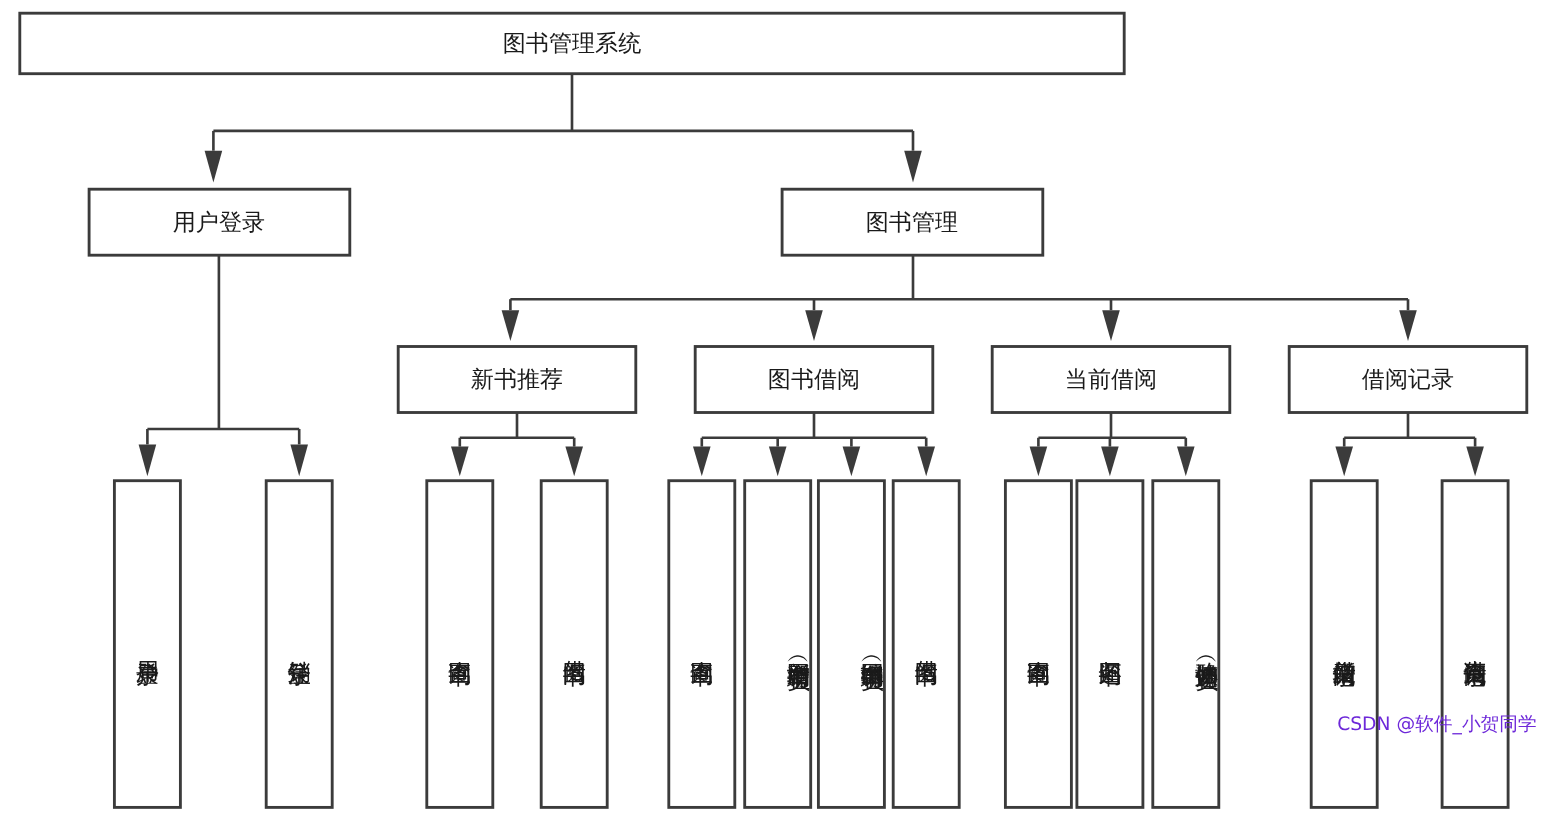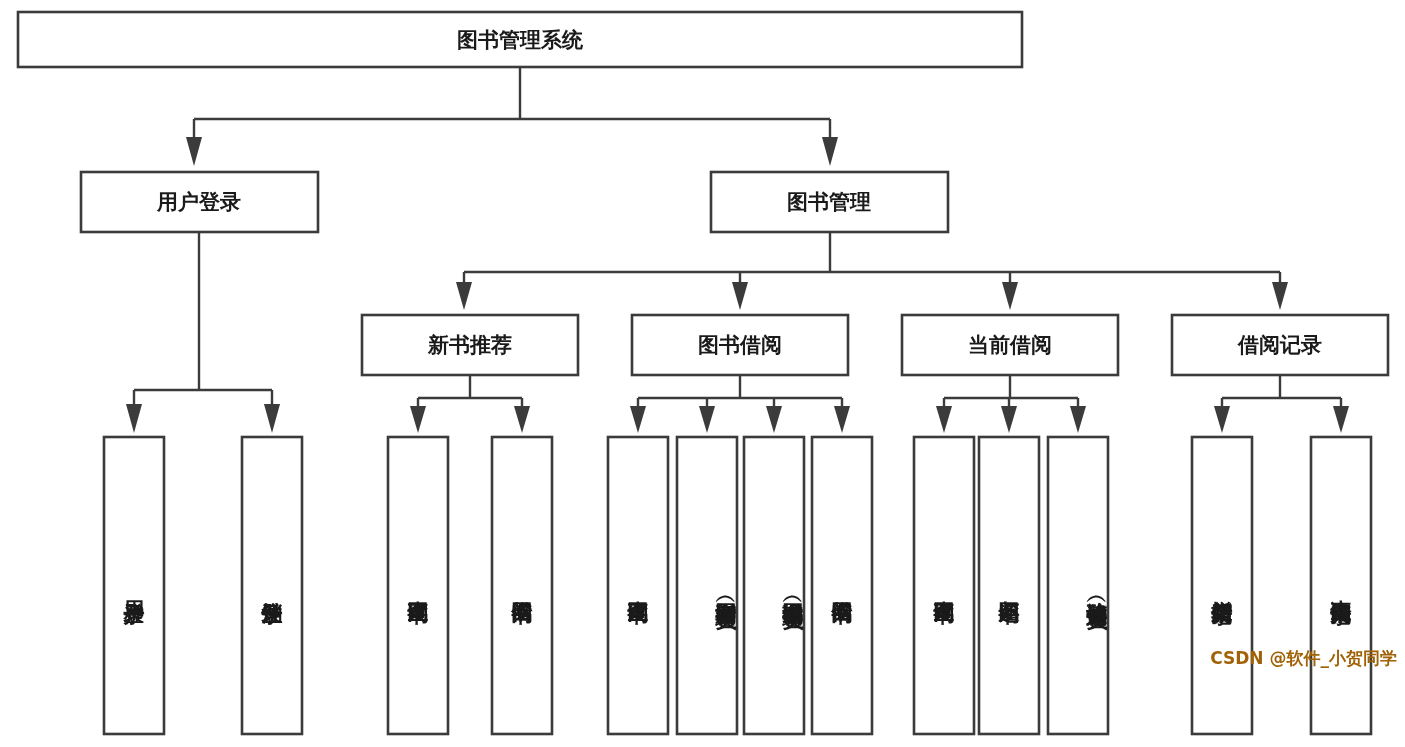--- a/index.html
+++ b/index.html
@@ -13,21 +13,20 @@
     height: 747px;
     font-family: "DejaVu Sans", "Liberation Sans", sans-serif;
     overflow: hidden;
     position: relative;
   }
   #diagram-root {
     position: relative;
     width: 1405px;
     height: 674px;
     background: #ffffff;
-    font-weight: bold;
   }
   svg#flow-svg {
     position: absolute;
     left: 0;
     top: 0;
     width: 1405px;
     height: 747px;
     display: block;
   }
   .node-box {
@@ -69,21 +68,21 @@
     white-space: nowrap;
     pointer-events: none;
     user-select: none;
   }
   #watermark {
     position: absolute;
     right: 8px;
     bottom: 4px;
     font-family: "DejaVu Sans", "Liberation Sans", sans-serif;
     font-size: 17px;
-    color: #a16207;
+    color: #6d28d9;
     white-space: nowrap;
     user-select: none;
   }
 </style>
 </head>
 <body>
 
 <div id="diagram-root">
 
   <svg id="flow-svg" viewBox="0 0 1405 747">

